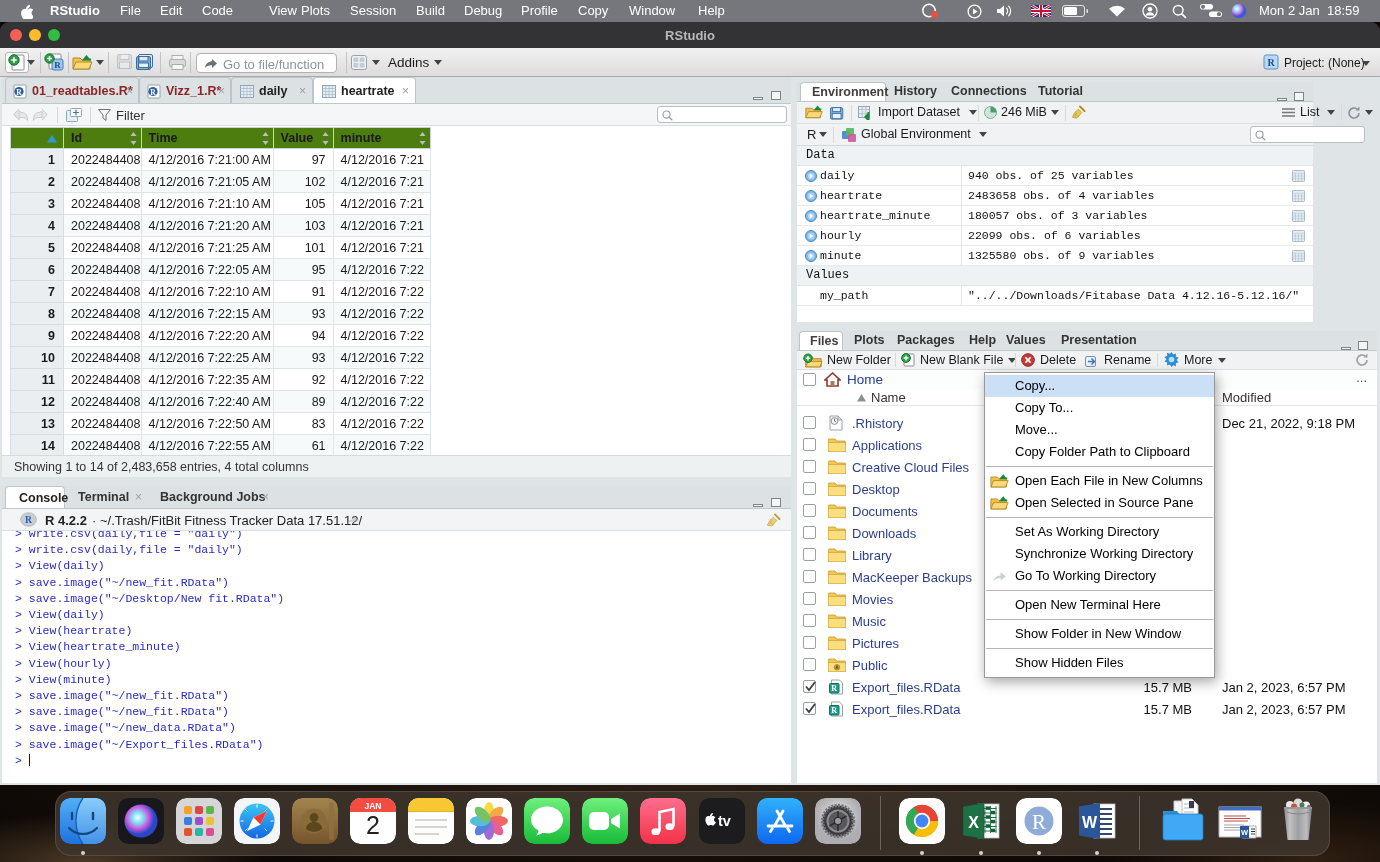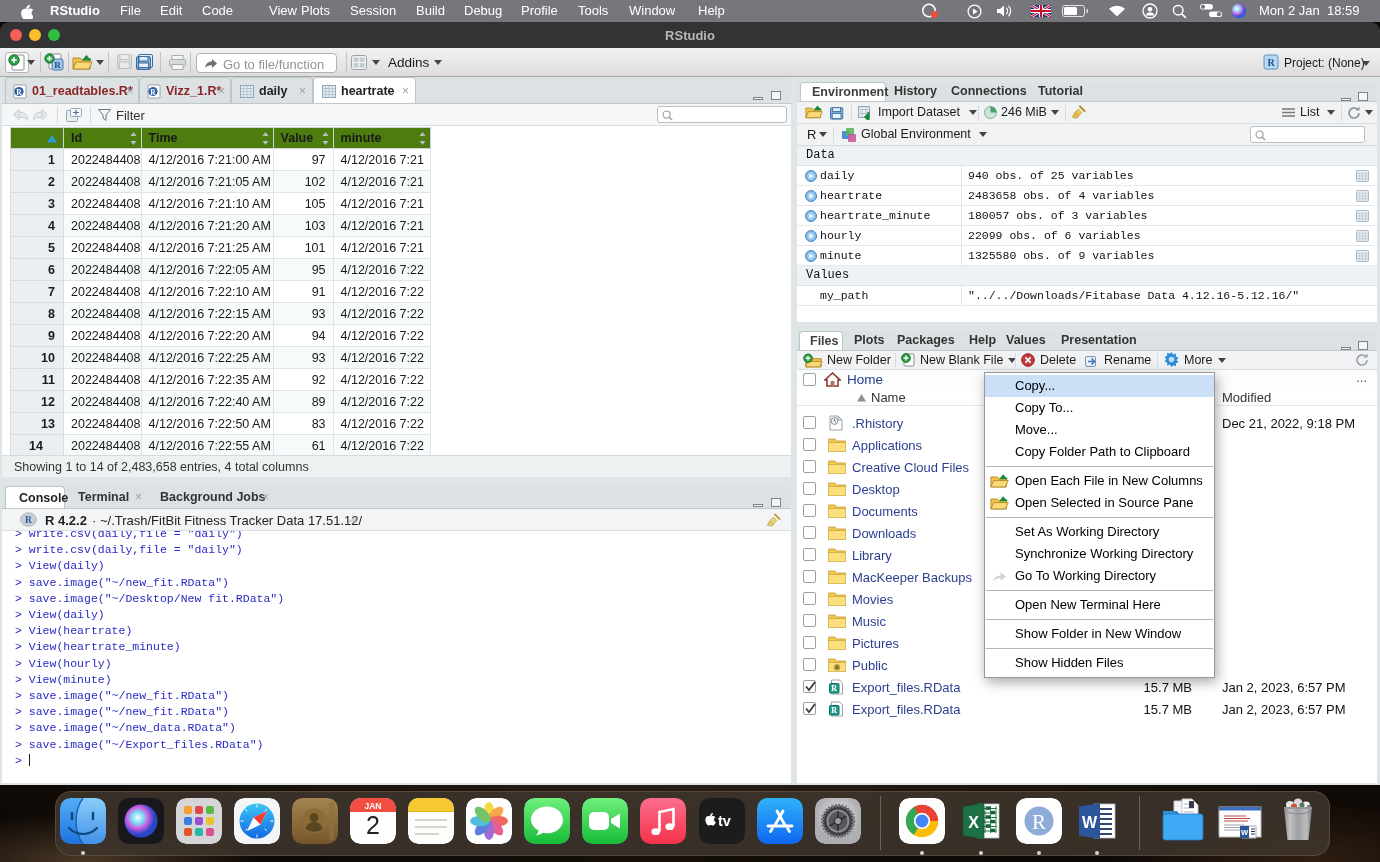--- a/index.html
+++ b/index.html
@@ -57,21 +57,21 @@
  <span class="mi" style="left:50px;font-weight:bold;">RStudio</span>
  <span class="mi" style="left:120px;">File</span>
  <span class="mi" style="left:160px;">Edit</span>
  <span class="mi" style="left:202px;">Code</span>
  <span class="mi" style="left:269px;">View</span>
  <span class="mi" style="left:301px;">Plots</span>
  <span class="mi" style="left:350px;">Session</span>
  <span class="mi" style="left:416px;">Build</span>
  <span class="mi" style="left:464px;">Debug</span>
  <span class="mi" style="left:521px;">Profile</span>
- <span class="mi" style="left:578px;">Tools</span>
+ <span class="mi" style="left:578px;">Copy</span>
  <span class="mi" style="left:629px;">Window</span>
  <span class="mi" style="left:698px;">Help</span>
  <svg class="mi" style="left:921px;top:3px" width="18" height="16" viewBox="0 0 18 16">
       <circle cx="8" cy="7.5" r="6.2" fill="none" stroke="#fff" stroke-width="1.5"></circle>
       <circle cx="13.5" cy="11.5" r="3.6" fill="#e8503f"></circle>
     </svg>
  <svg class="mi" style="left:967px;top:4px" width="15" height="15" viewBox="0 0 15 15">
       <circle cx="7.5" cy="7.5" r="6.4" fill="none" stroke="#fff" stroke-width="1.3"></circle>
       <path d="M6 4.6v5.8l4.6-2.9z" fill="#fff"></path>
     </svg>
@@ -386,21 +386,21 @@
 <td style="border:1px solid #dfe4e8;border-top:none;padding-left:7px;">4/12/2016 7:22</td>
 </tr>
 <tr style="height:22px;background:#ffffff;">
 <td style="background:#eaeef1;border:1px solid #d6dce0;border-top:none;text-align:right;padding-right:8px;font-weight:bold;">13</td>
 <td style="border:1px solid #dfe4e8;border-top:none;padding-left:7px;">2022484408</td>
 <td style="border:1px solid #dfe4e8;border-top:none;padding-left:7px;">4/12/2016 7:22:50 AM</td>
 <td style="border:1px solid #dfe4e8;border-top:none;text-align:right;padding-right:7px;">83</td>
 <td style="border:1px solid #dfe4e8;border-top:none;padding-left:7px;">4/12/2016 7:22</td>
 </tr>
 <tr style="height:22px;background:#f7fafb;">
-<td style="background:#eaeef1;border:1px solid #d6dce0;border-top:none;text-align:right;padding-right:20px;font-weight:bold;">14</td>
+<td style="background:#eaeef1;border:1px solid #d6dce0;border-top:none;text-align:right;padding-right:8px;font-weight:bold;">14</td>
 <td style="border:1px solid #dfe4e8;border-top:none;padding-left:7px;">2022484408</td>
 <td style="border:1px solid #dfe4e8;border-top:none;padding-left:7px;">4/12/2016 7:22:55 AM</td>
 <td style="border:1px solid #dfe4e8;border-top:none;text-align:right;padding-right:7px;">61</td>
 <td style="border:1px solid #dfe4e8;border-top:none;padding-left:7px;">4/12/2016 7:22</td>
 </tr>
 </tbody>
       </table>
     </div>
  <div style="position:absolute;left:0;top:378px;width:100%;height:22px;background:#eef1f2;border-top:1px solid #d5dadc;">
       <span style="position:absolute;left:12px;top:4px;font-size:12.5px;color:#333;">Showing 1 to 14 of 2,483,658 entries, 4 total columns</span>
@@ -448,21 +448,21 @@
 &gt; View(hourly)
 &gt; View(minute)
 &gt; save.image("~/new_fit.RData")
 &gt; save.image("~/new_fit.RData")
 &gt; save.image("~/new_data.RData")
 &gt; save.image("~/Export_files.RData")
 &gt; <span style="display:inline-block;width:1.5px;height:12px;background:#222;vertical-align:-2px;"></span></div>
  </div>
 </div>
 
-<div class="pane" id="envpane" style="left:797px;top:82px;width:580px;height:240px;">
+<div class="pane" id="envpane" style="left:797px;top:82px;width:516px;height:240px;">
  <div class="tabbar" style="height:20px;">
   <div class="tab active" style="left:3px;width:86px;">
         <span style="position:absolute;left:11px;top:2px;">Environment</span>
       </div>
   <span style="position:absolute;left:97px;top:2px;font-size:12.5px;color:#333;font-weight:bold;">History</span>
   <span style="position:absolute;left:154px;top:2px;font-size:12.5px;color:#333;font-weight:bold;">Connections</span>
   <span style="position:absolute;left:241px;top:2px;font-size:12.5px;color:#333;font-weight:bold;">Tutorial</span>
  </div>
  <div class="minmax" style="right:26px;top:5px;z-index:5;"><span style="width:10px;height:3px;margin-top:5px;"></span></div>
  <div class="minmax" style="right:9px;top:5px;z-index:5;"><span style="width:10px;height:9px;"></span></div>

